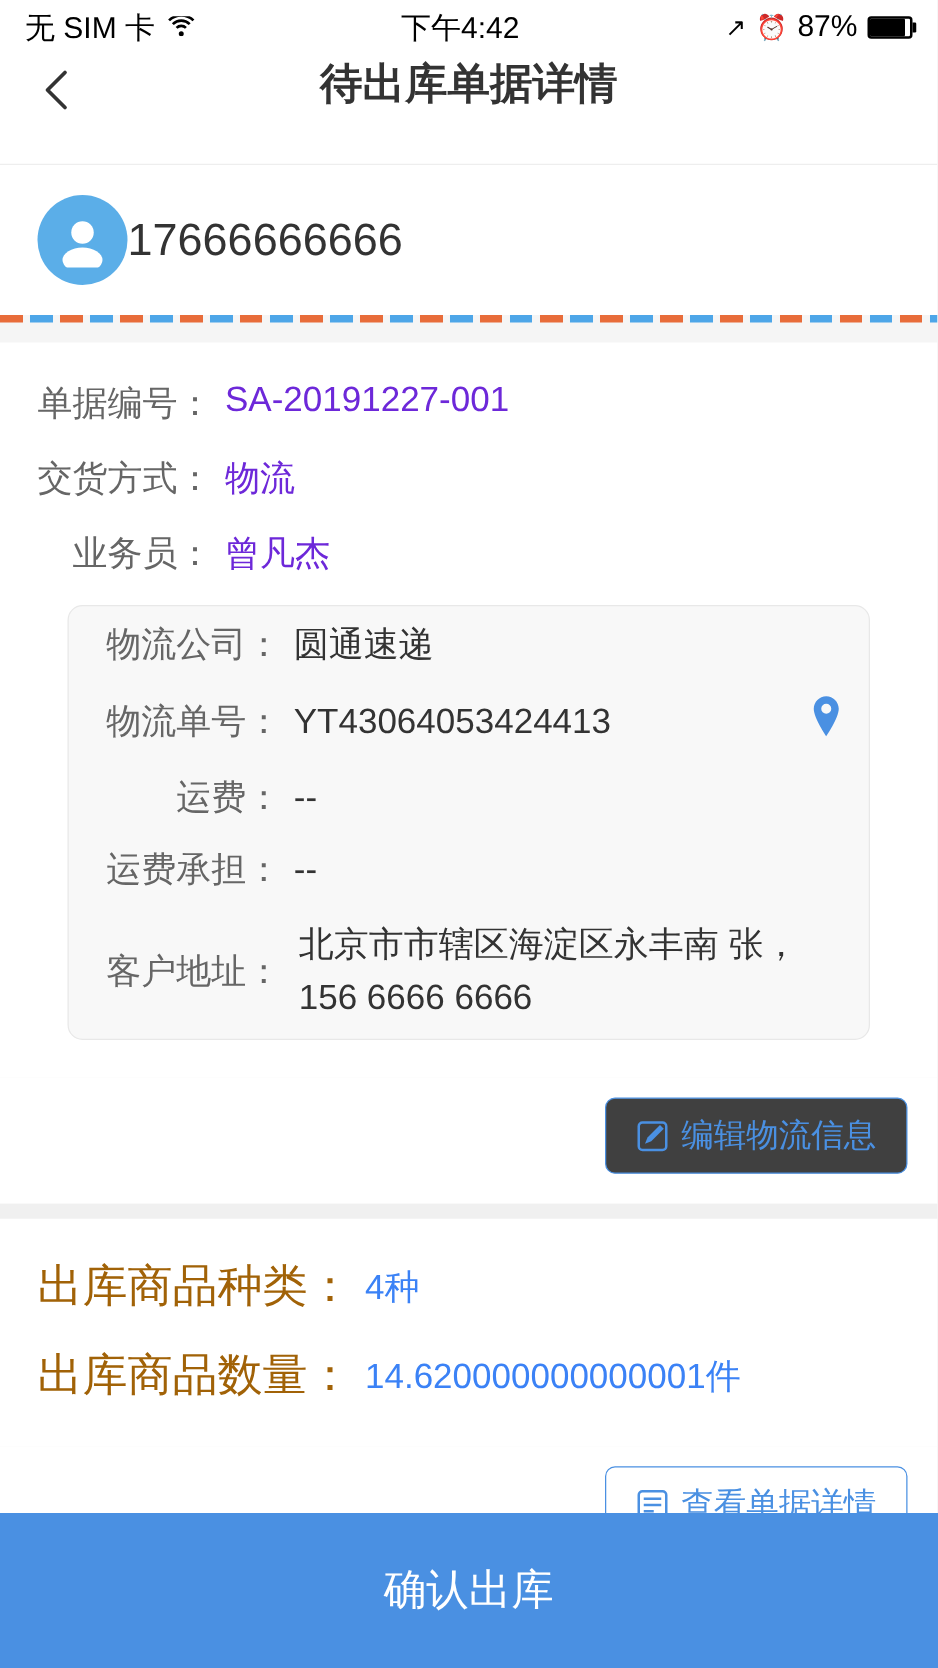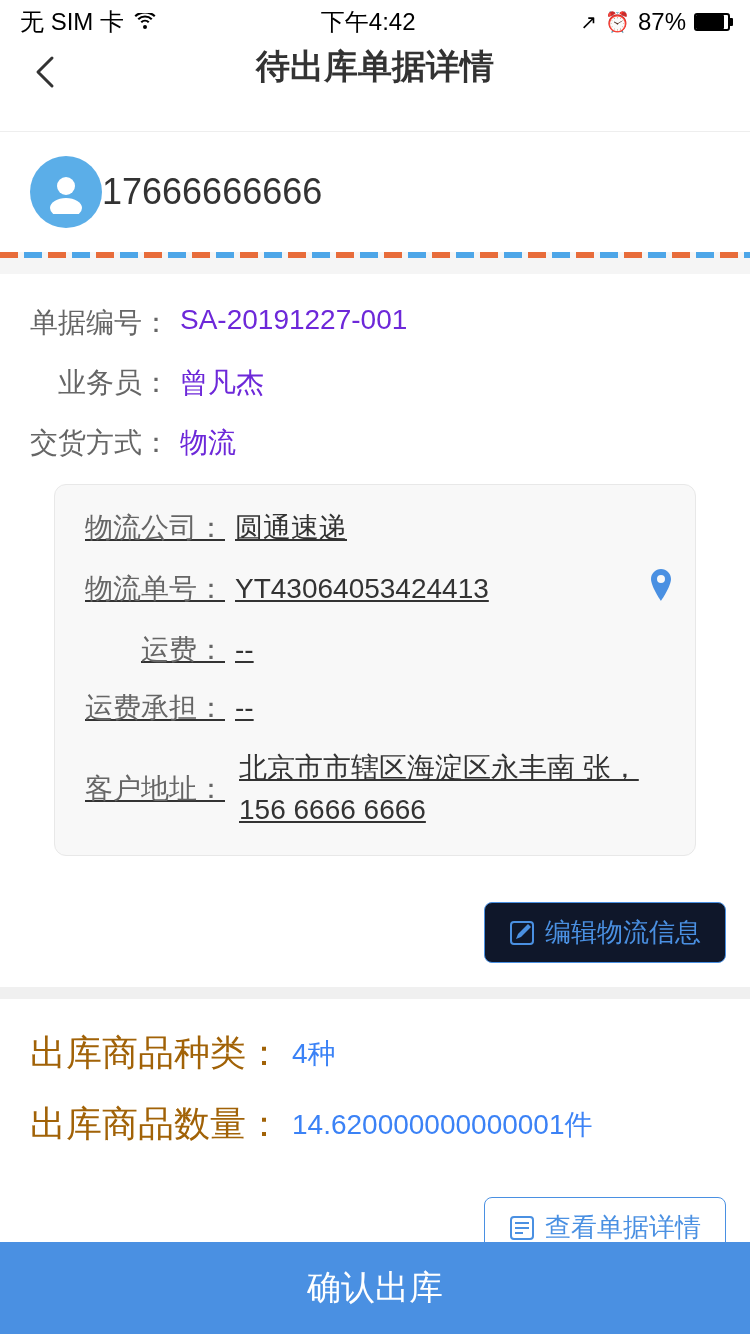--- a/index.html
+++ b/index.html
@@ -110,22 +110,21 @@
       flex: 1;
       margin-left: 10px;
     }
 
     
     .logistics-section {
       background: #f8f8f8;
       border: 1px solid #e8e8e8;
       border-radius: 12px;
       margin: 20px 24px;
-      padding: 24px 20px;
-      text-decoration: underline;
+      padding: 12px 20px;
     }
     .logistics-row {
       display: flex;
       align-items: center;
       margin-bottom: 20px;
     }
     .logistics-row:last-child { margin-bottom: 0; }
     .logistics-label {
       color: #666;
       font-size: 28px;
@@ -160,21 +159,21 @@
     .edit-btn {
       border: 1px solid #4a90e2;
       border-radius: 8px;
       padding: 12px 24px;
       color: #4a90e2;
       font-size: 26px;
       display: flex;
       align-items: center;
       gap: 10px;
       cursor: pointer;
-      background: #0f172a;
+      background: #404040;
     }
 
     .section-divider {
       height: 12px;
       background: #f0f0f0;
     }
 
     
     .goods-section {
       background: #fff;
@@ -216,21 +215,21 @@
       cursor: pointer;
       background: #fff;
     }
 
     
     .bottom-bar {
       position: fixed;
       bottom: 0;
       width: 750px;
       background: #4a90e2;
-      height: 92px;
+      height: 124px;
       display: flex;
       align-items: center;
       justify-content: center;
       cursor: pointer;
     }
     .confirm-btn-text {
       color: #fff;
       font-size: 34px;
       font-weight: 500;
     }
@@ -285,26 +284,26 @@
   </div>
 
   <div class="dashed-divider"></div>
 
   <div class="info-section">
     <div class="info-row">
       <span class="info-label">单据编号：</span>
       <span class="info-value">SA-20191227-001</span>
     </div>
     <div class="info-row">
+      <span class="info-label">交货方式：</span>
+      <span class="info-value">物流</span>
+    </div>
+    <div class="info-row">
       <span class="info-label">业务员：</span>
       <span class="info-value">曾凡杰</span>
-    </div>
-    <div class="info-row">
-      <span class="info-label">交货方式：</span>
-      <span class="info-value">物流</span>
     </div>
 
     <div class="logistics-section">
       <div class="logistics-row">
         <span class="logistics-label">物流公司：</span>
         <span class="logistics-value">圆通速递</span>
       </div>
       <div class="logistics-row">
         <span class="logistics-label">物流单号：</span>
         <span class="logistics-value">YT43064053424413</span>

